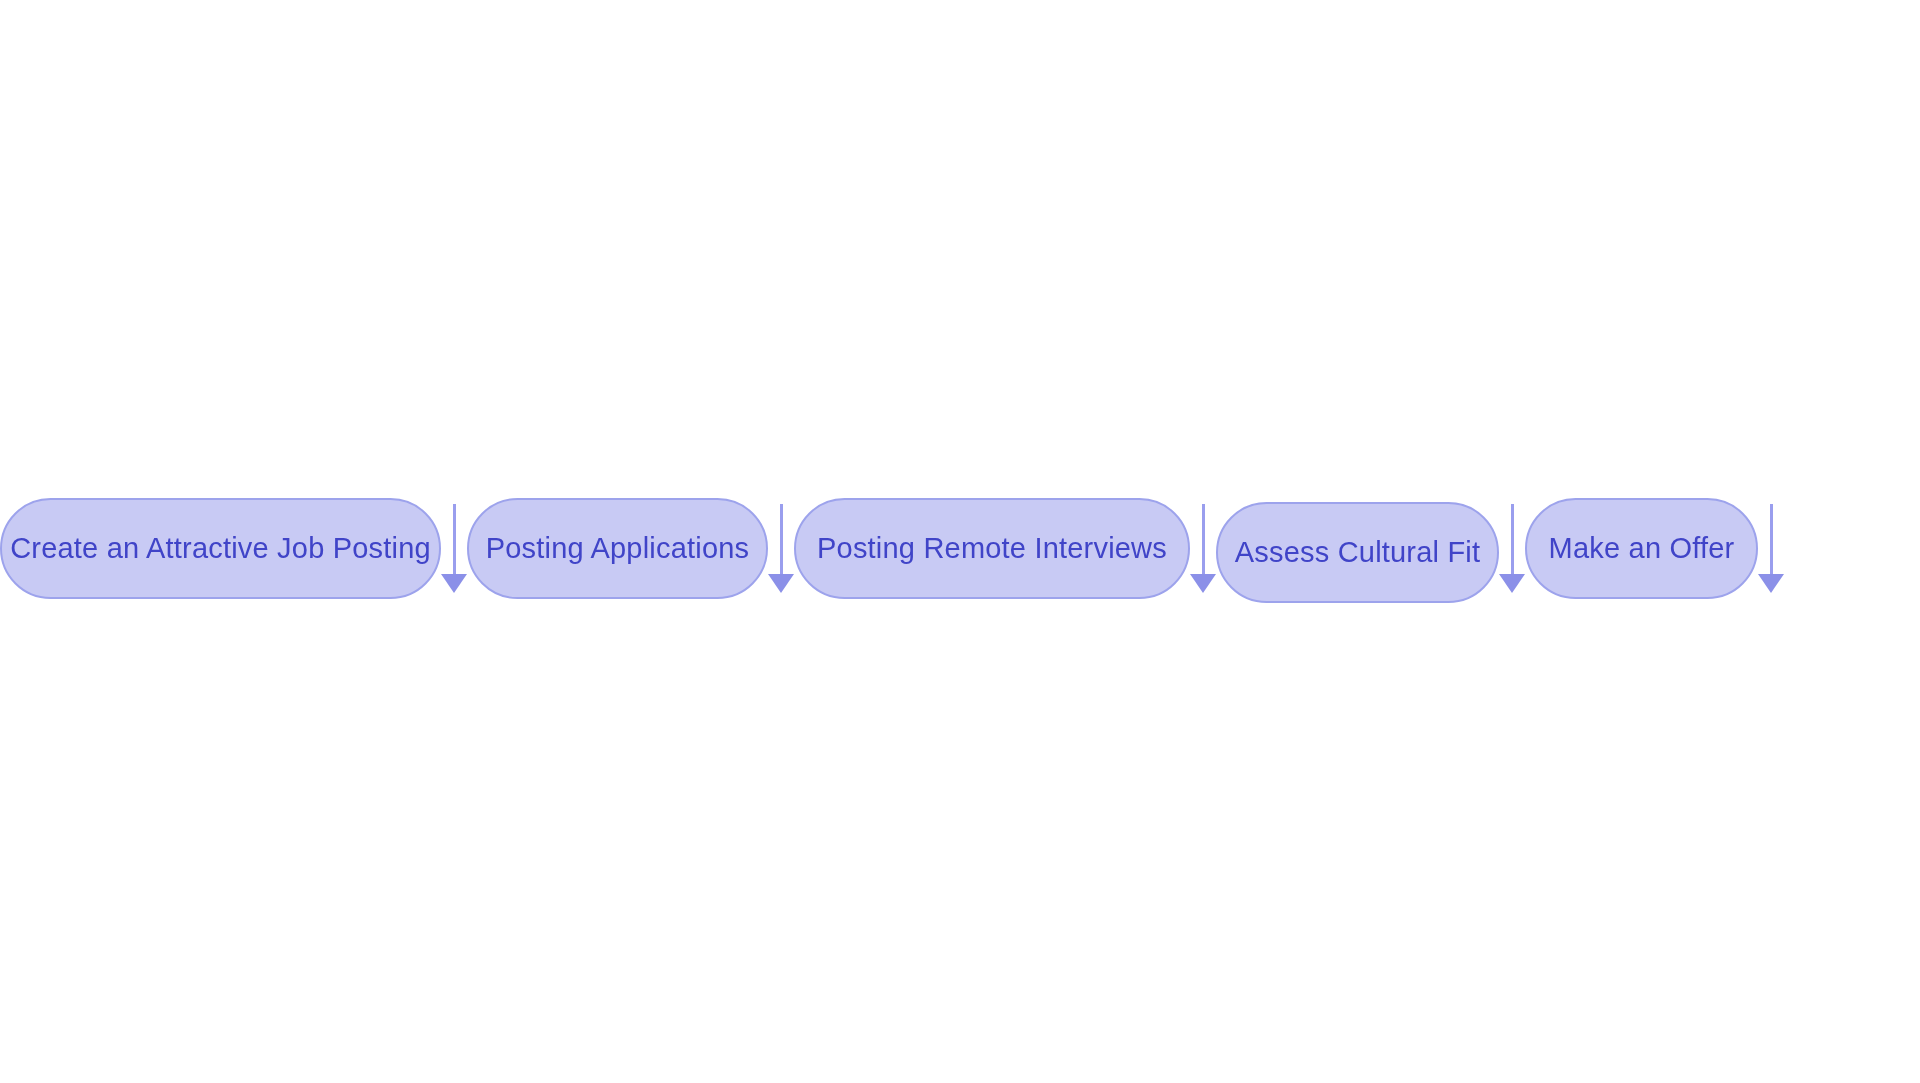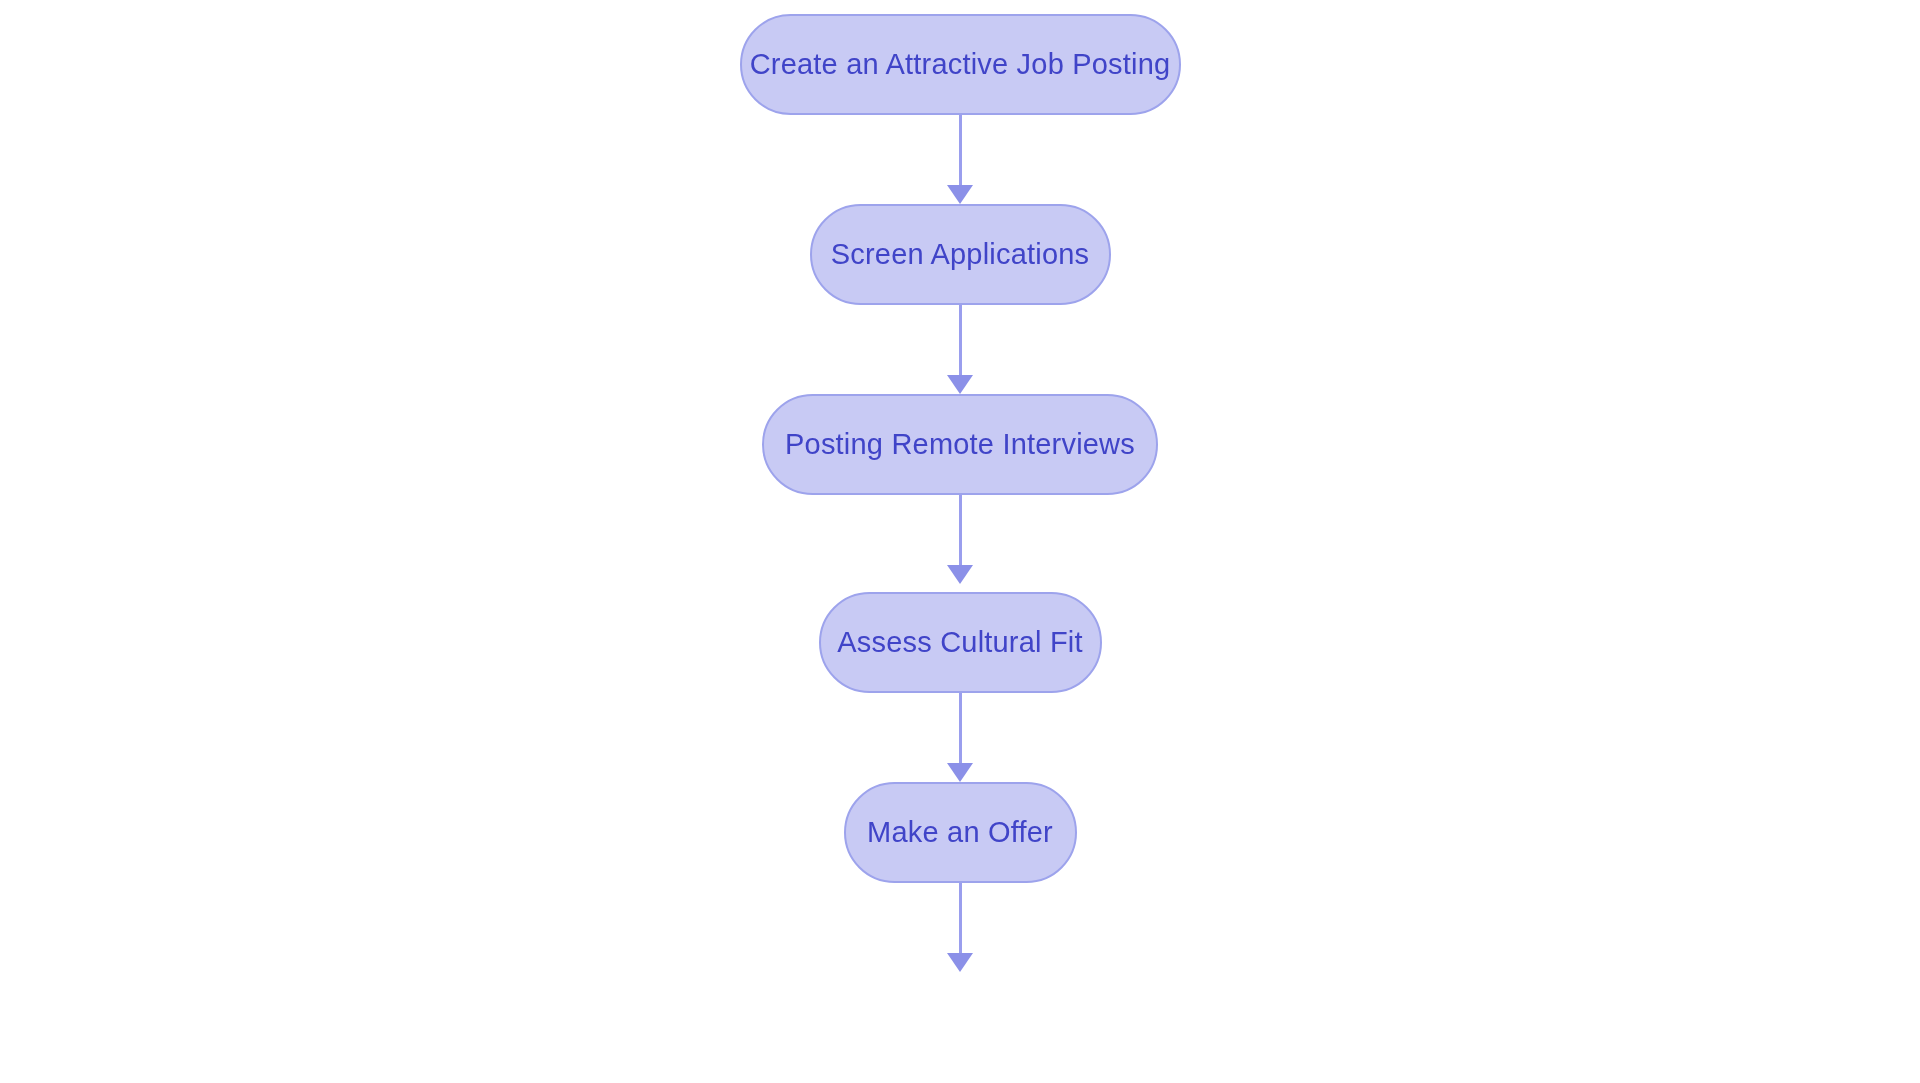--- a/index.html
+++ b/index.html
@@ -8,21 +8,21 @@
     background: #ffffff;
     width: 1920px;
     height: 1083px;
     overflow: hidden;
     font-family: "Liberation Sans", sans-serif;
   }
   .canvas {
     width: 1920px;
     height: 1083px;
     display: flex;
-    flex-direction: column;
+    flex-direction: row;
     align-items: center;
     padding-top: 14px;
     box-sizing: border-box;
   }
   .node {
     height: 101px;
     border-radius: 51px;
     background: #c8caf4;
     border: 2px solid #9da3ec;
     box-sizing: border-box;
@@ -72,21 +72,21 @@
   <div class="node w1">
     <span class="node-label">Create an Attractive Job Posting</span>
   </div>
 
   <div class="arrow">
     <div class="arrow-line"></div>
     <div class="arrow-head"></div>
   </div>
 
   <div class="node w2">
-    <span class="node-label">Screen Applications</span>
+    <span class="node-label">Posting Applications</span>
   </div>
 
   <div class="arrow">
     <div class="arrow-line"></div>
     <div class="arrow-head"></div>
   </div>
 
   <div class="node w3">
     <span class="node-label">Posting Remote Interviews</span>
   </div>

